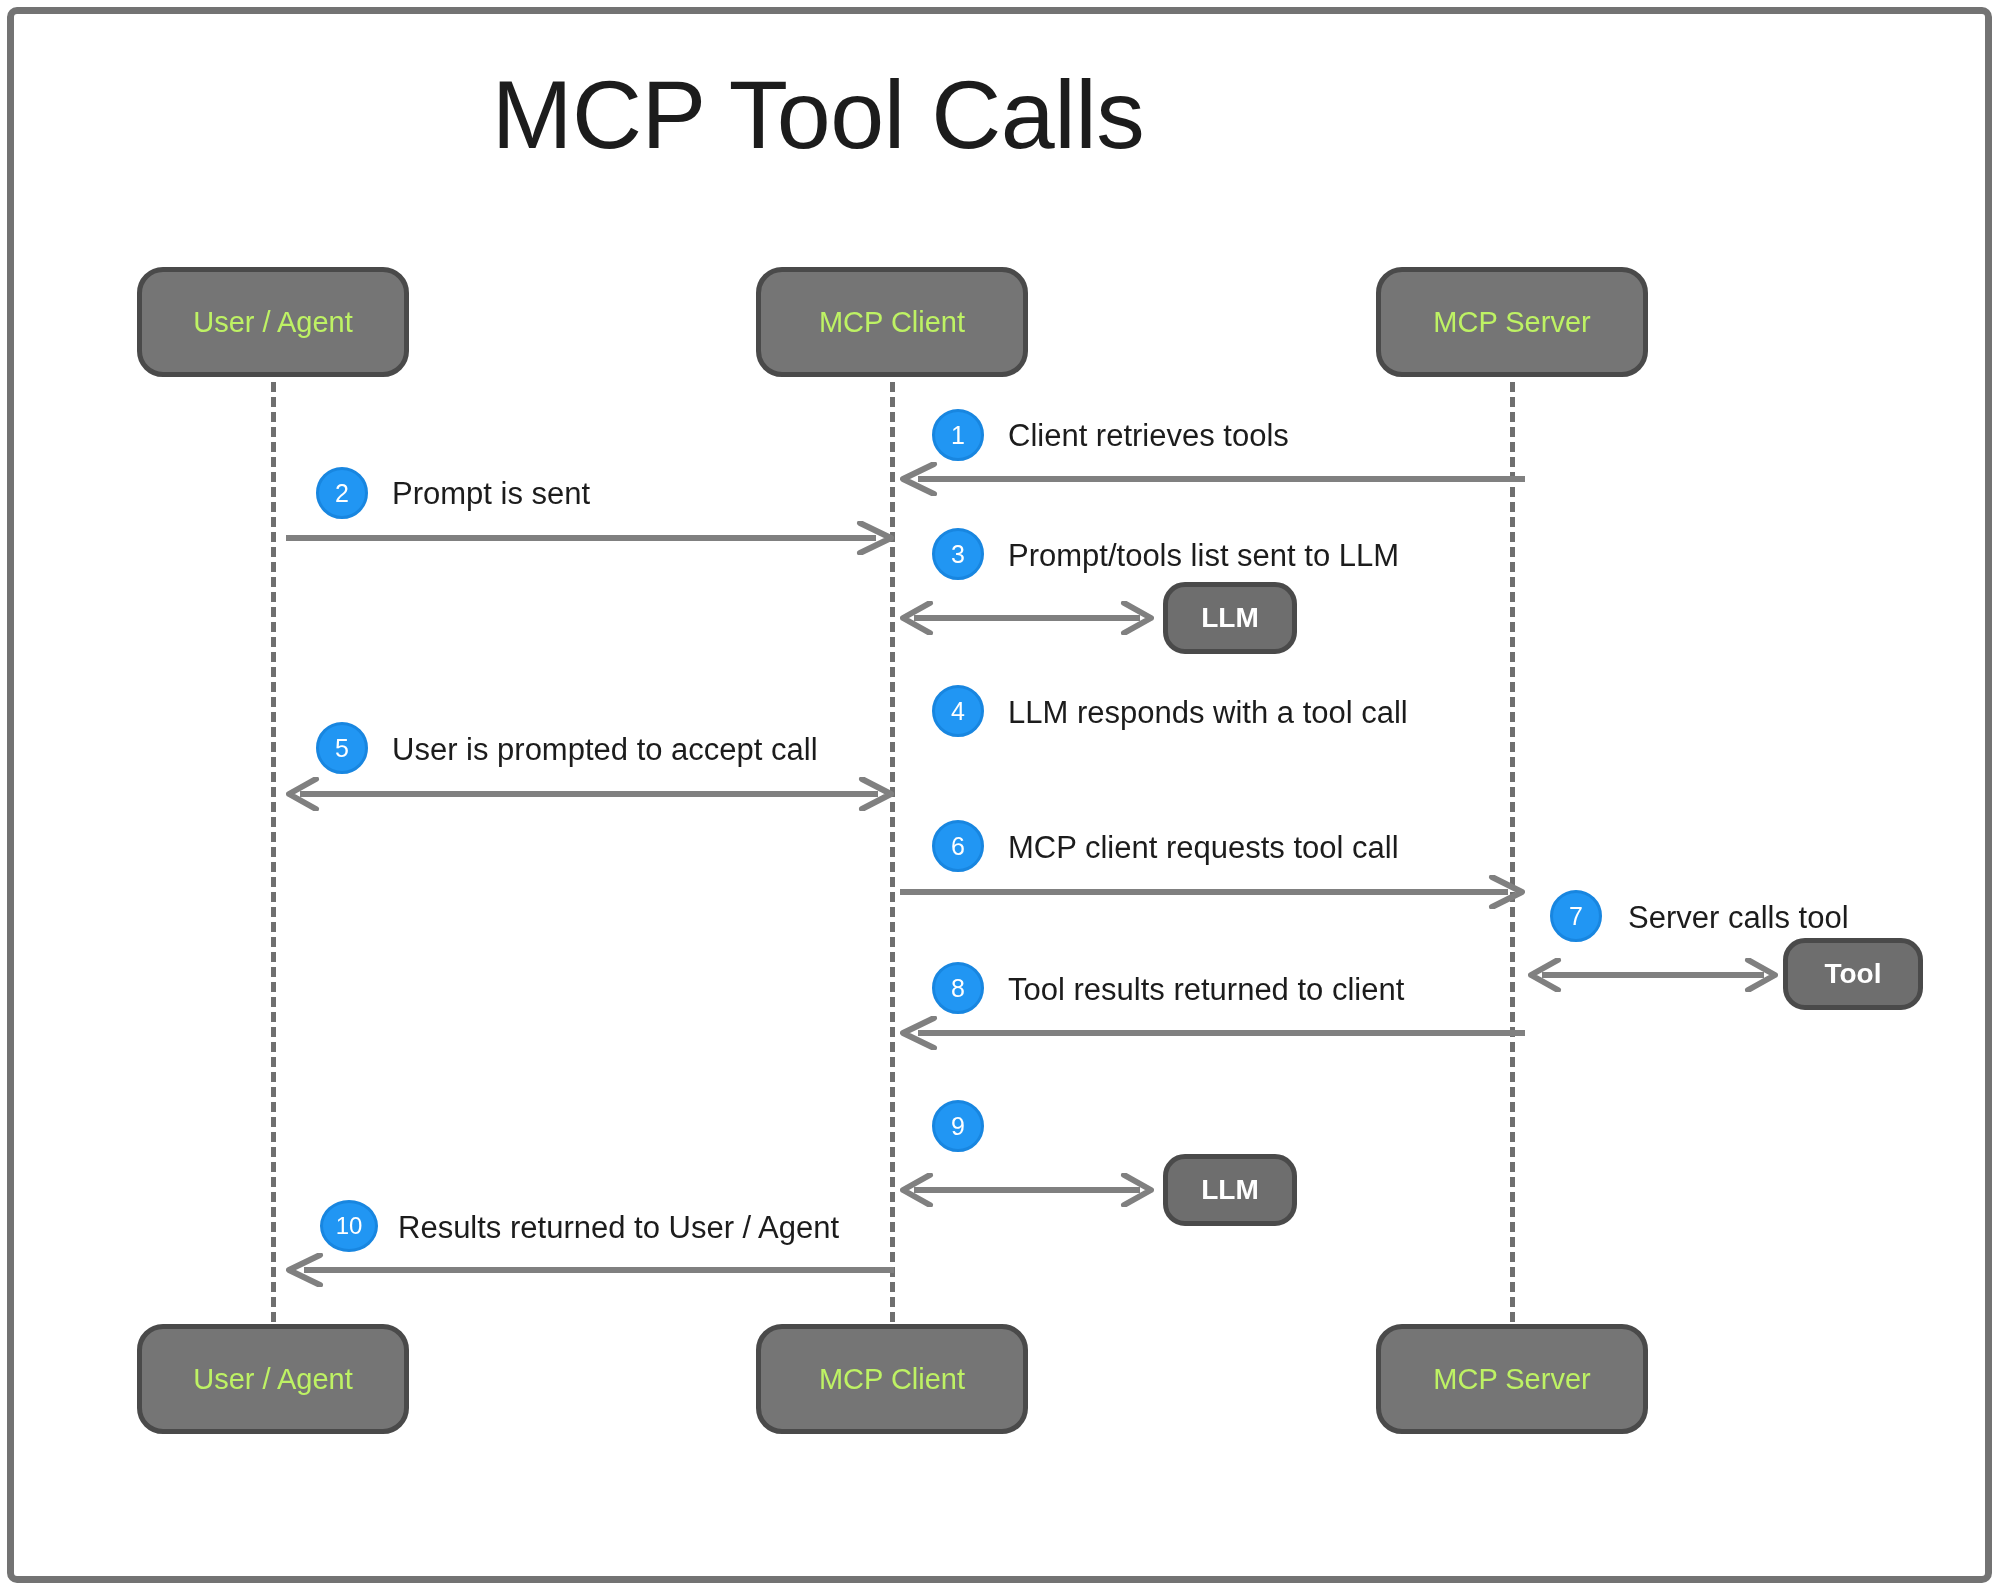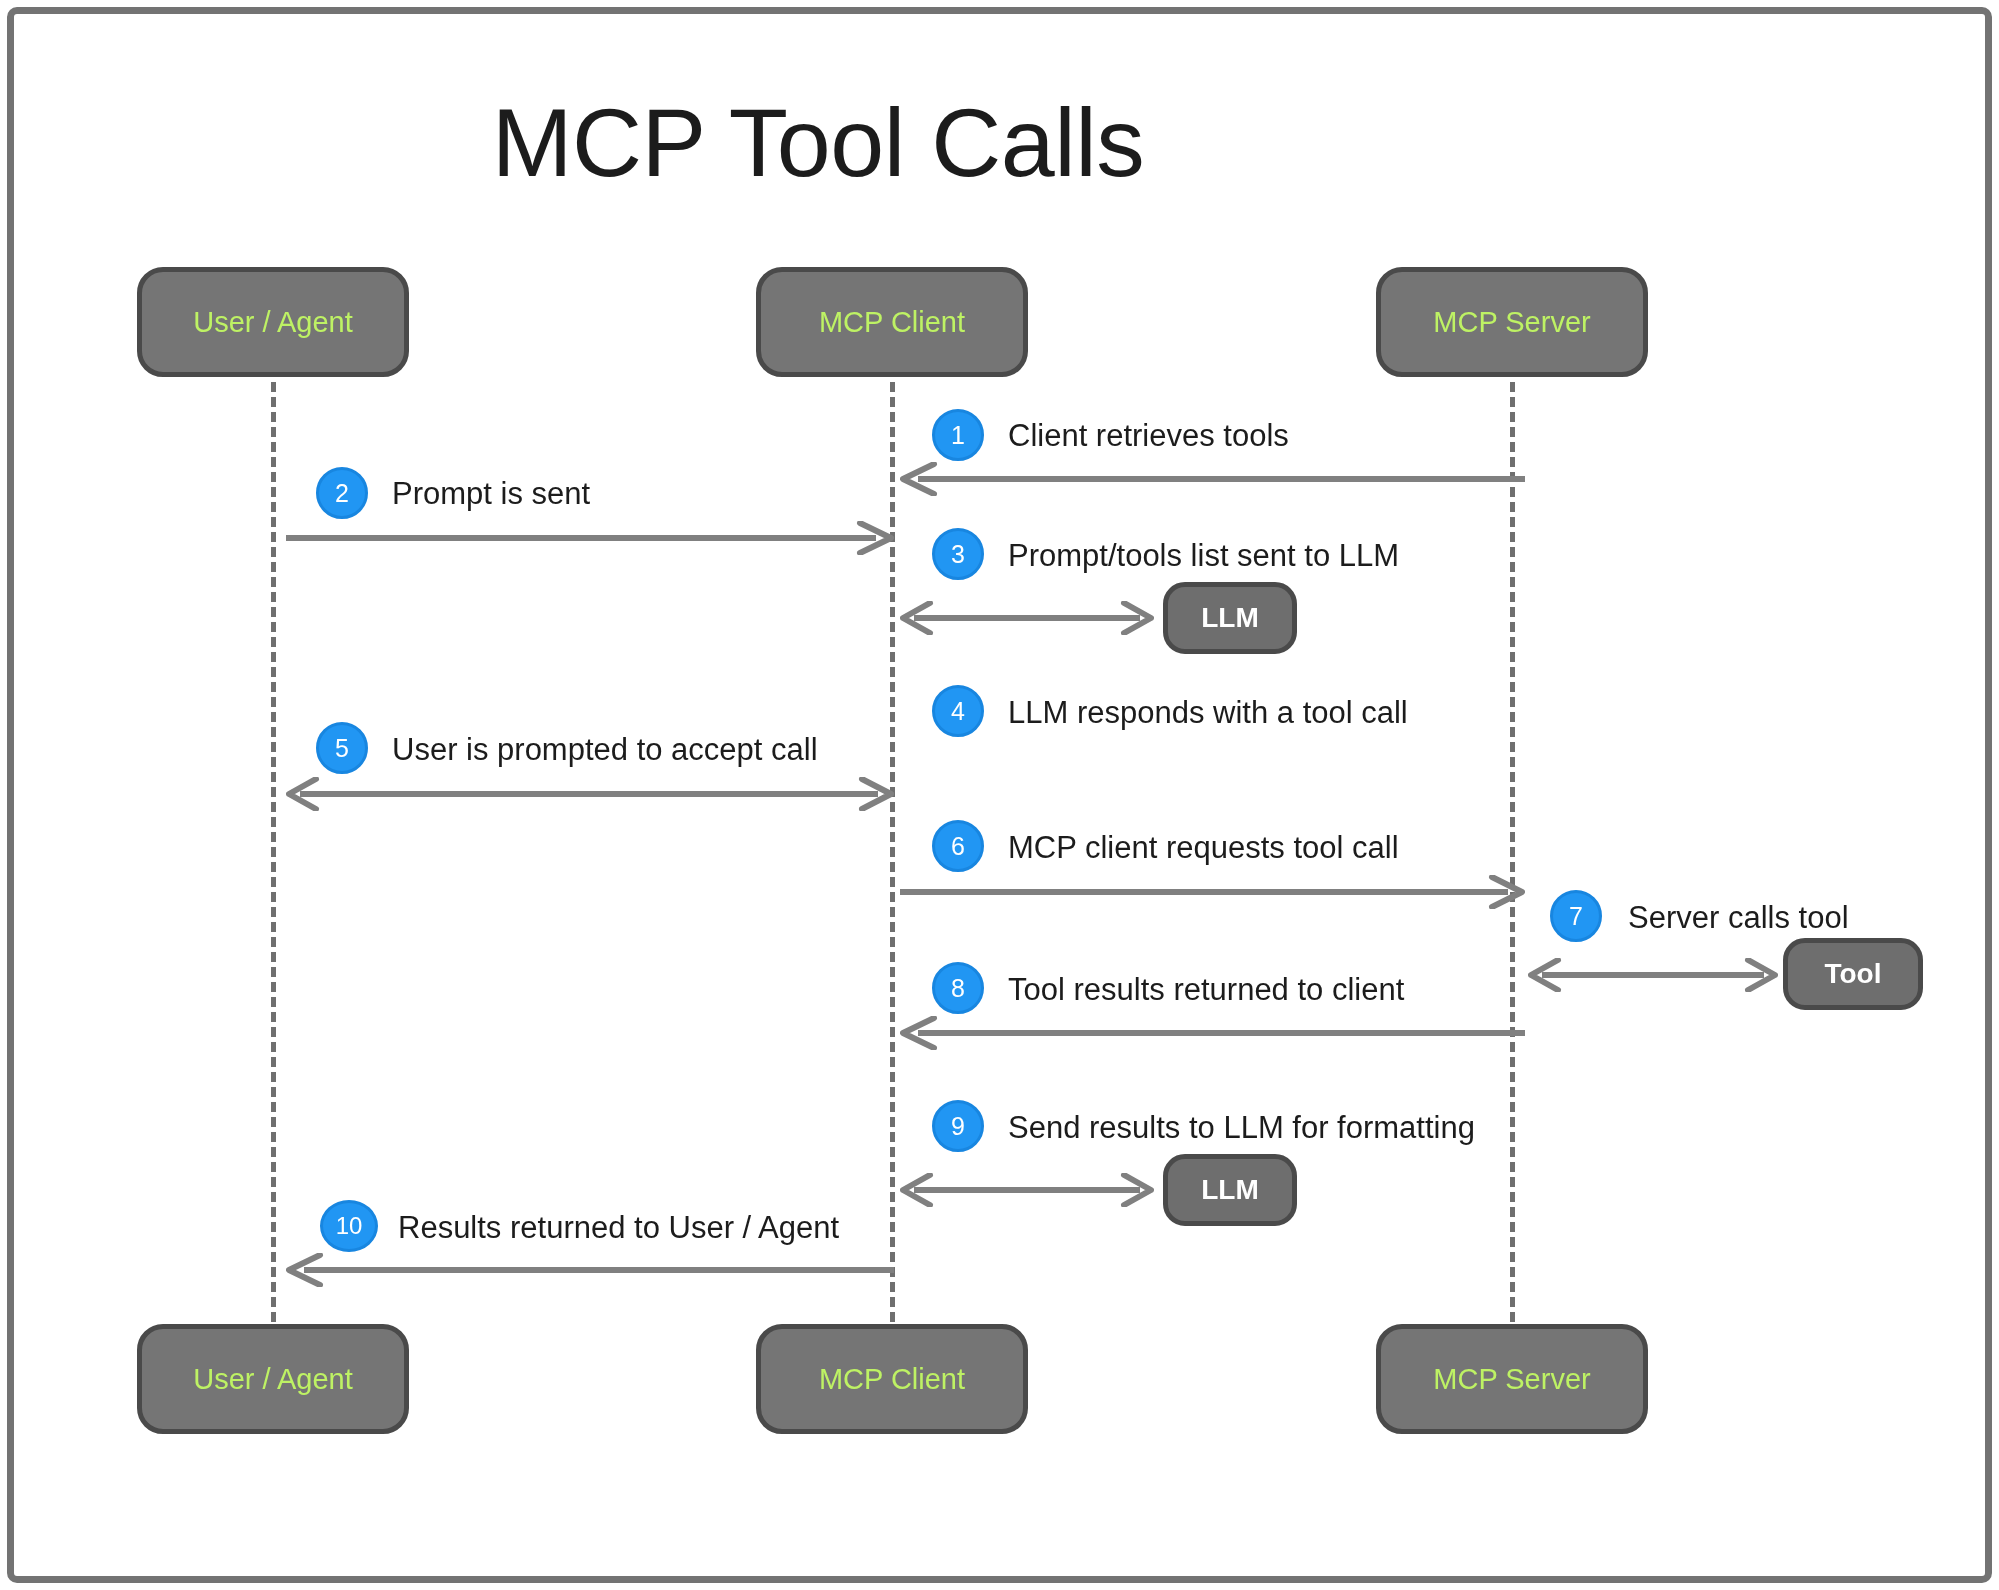--- a/index.html
+++ b/index.html
@@ -33,21 +33,20 @@
     position: absolute;
     left: 0;
     top: 62px;
     width: 1636px;
     text-align: center;
     font-size: 97px;
     font-weight: 300;
     letter-spacing: -0.5px;
     color: #1c1c1c;
     line-height: 1.1;
-    margin-top: 28px;
   }
   
   .lifeline {
     position: absolute;
     width: 0;
     border-left: 5px dashed #6f6f6f;
   }
   
   .participant {
     position: absolute;
@@ -234,21 +233,20 @@
   <div class="arrow" style="left:900px; top:1016px; width:625px;">
     <svg width="625" height="34" viewBox="0 0 625 34">
       <line x1="18" y1="17" x2="625" y2="17" stroke="#808080" stroke-width="6"></line>
       <polyline points="34,2 3,17 34,32" fill="none" stroke="#808080" stroke-width="6" stroke-linecap="round" stroke-linejoin="round"></polyline>
     </svg>
   </div>
 
   <div class="badge" style="left:932px; top:1100px;">
     <span>9</span>
   </div>
-  <div class="step-label" style="left:1008px; top:1112px;">Send results to LLM for formatting</div>
   <div class="arrow" style="left:900px; top:1173px; width:254px;">
     <svg width="254" height="34" viewBox="0 0 254 34">
       <line x1="14" y1="17" x2="240" y2="17" stroke="#808080" stroke-width="6"></line>
       <polyline points="30,2 3,17 30,32" fill="none" stroke="#808080" stroke-width="6" stroke-linecap="round" stroke-linejoin="round"></polyline>
       <polyline points="224,2 251,17 224,32" fill="none" stroke="#808080" stroke-width="6" stroke-linecap="round" stroke-linejoin="round"></polyline>
     </svg>
   </div>
   <div class="node-box" style="left:1163px; top:1154px; width:134px; height:72px;">
     <span>LLM</span>
   </div>

